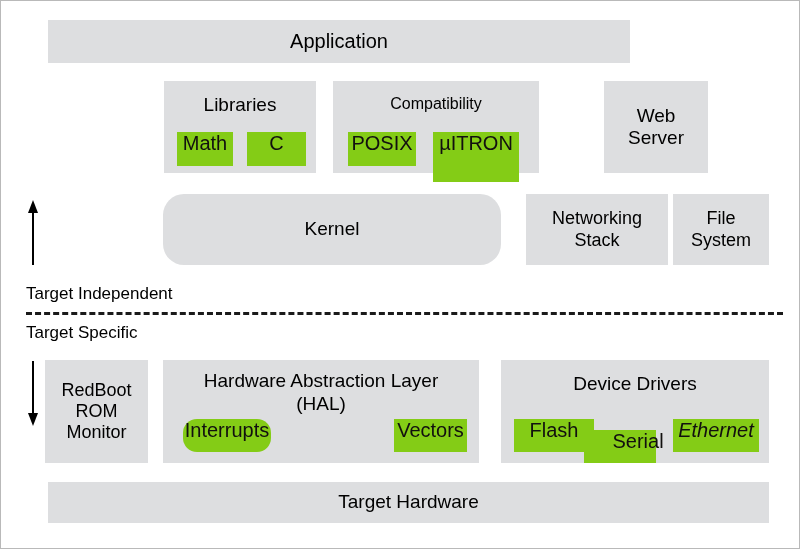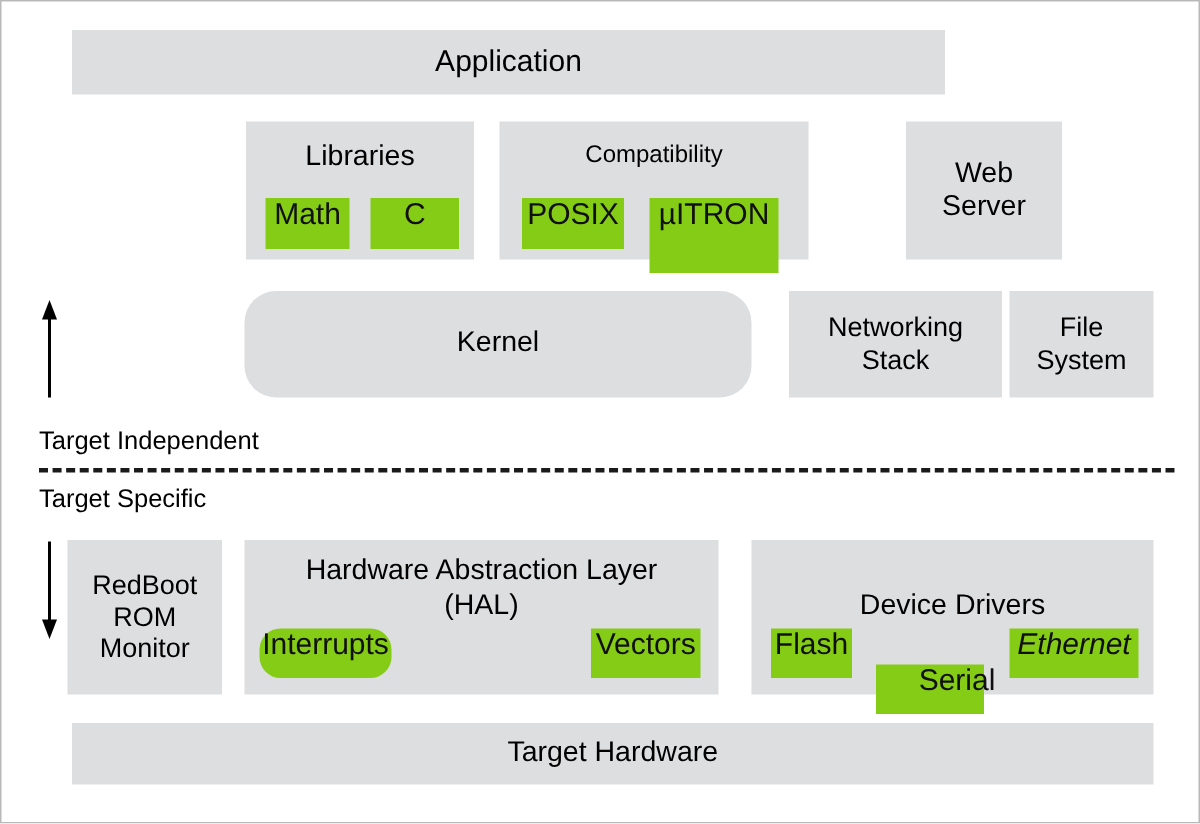--- a/index.html
+++ b/index.html
@@ -133,34 +133,34 @@
   <div class="box" style="left:44px; top:359px; width:103px; height:103px; font-size:18px;">
     <span>RedBoot
 ROM
 Monitor</span>
   </div>
 
   <div class="group" style="left:162px; top:359px; width:316px; height:103px;">
     <div class="group-title" style="top:10px; font-size:19px;">Hardware Abstraction Layer
 (HAL)</div>
   </div>
-  <div class="chip" style="left:172px; top:418px; width:88px; height:33px;border-radius:14px;">
+  <div class="chip" style="left:182px; top:418px; width:88px; height:33px;border-radius:14px;">
     <span>Interrupts</span>
   </div>
   <div class="chip" style="left:393px; top:418px; width:73px; height:33px;">
     <span>Vectors</span>
   </div>
 
   <div class="group" style="left:500px; top:359px; width:268px; height:103px;">
-    <div class="group-title" style="top:13px; font-size:19px;margin-top:20px;">Device Drivers</div>
+    <div class="group-title" style="top:13px; font-size:19px;">Device Drivers</div>
   </div>
-  <div class="chip" style="left:513px; top:418px; width:54px; height:33px;">
+  <div class="chip" style="left:513px; top:418px; width:80px; height:33px;">
     <span>Flash</span>
   </div>
-  <div class="chip" style="left:583px; top:442px; width:72px; height:33px;padding-left:36px;">
+  <div class="chip" style="left:583px; top:429px; width:72px; height:33px;padding-left:36px;">
     <span>Serial</span>
   </div>
   <div class="chip" style="left:672px; top:418px; width:86px; height:33px;font-style:italic;">
     <span>Ethernet</span>
   </div>
 
   <div class="box" style="left:47px; top:481px; width:721px; height:41px; font-size:19px;">
     <span>Target Hardware</span>
   </div>
 

